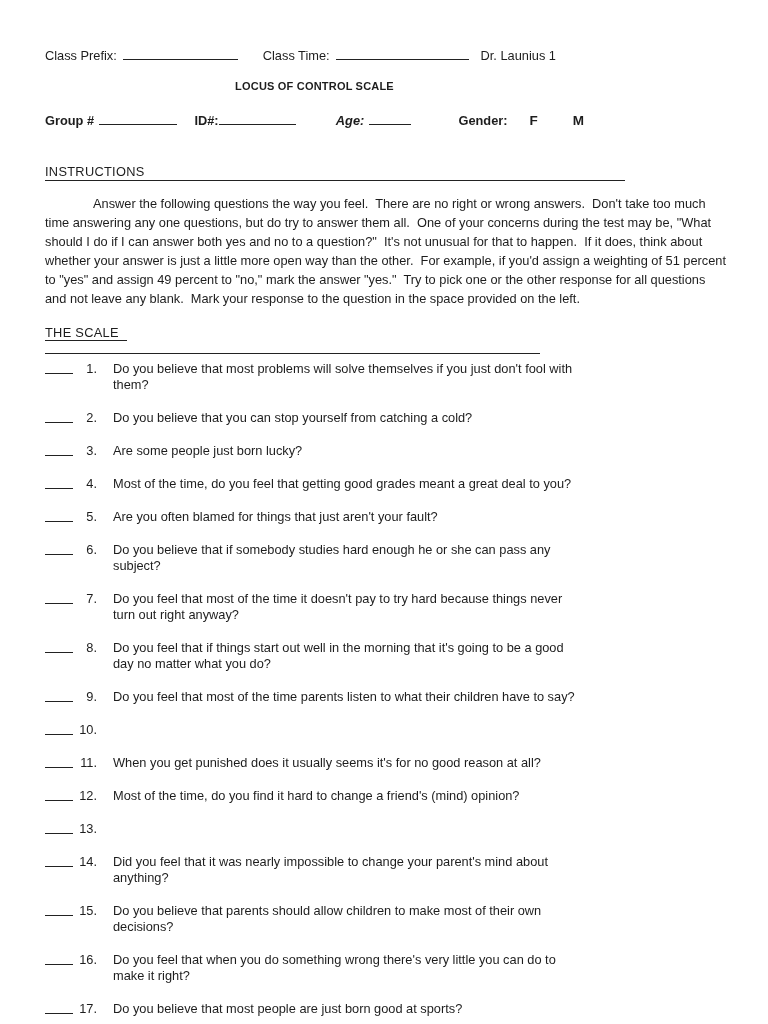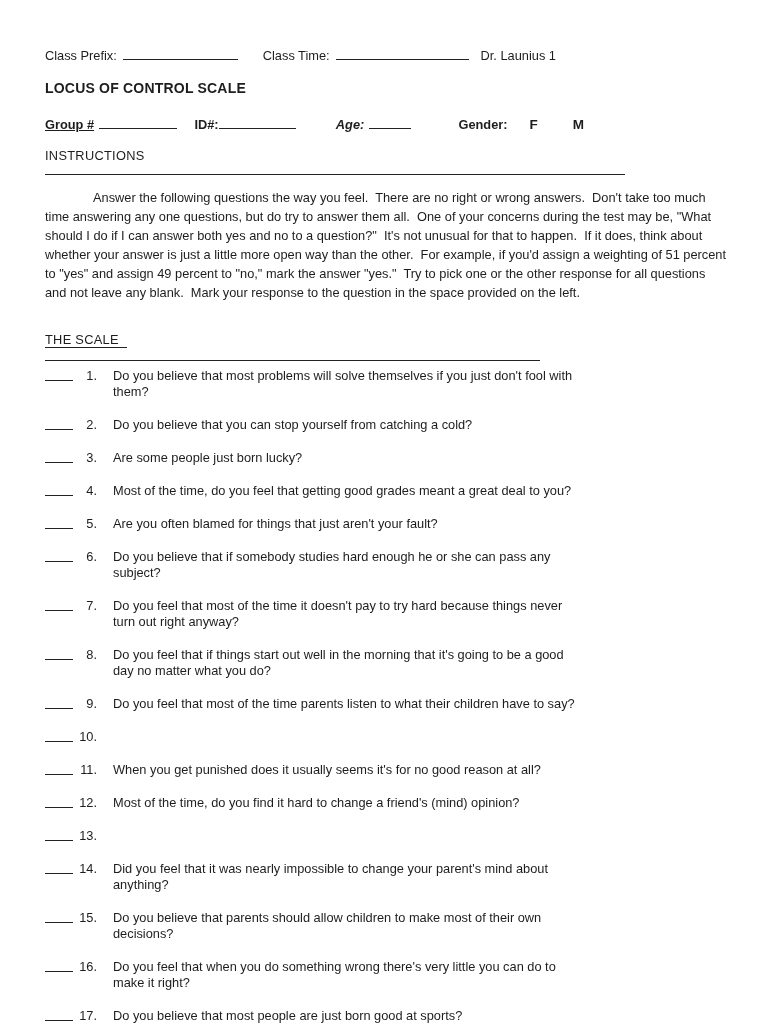--- a/index.html
+++ b/index.html
@@ -15,50 +15,50 @@
 
   
   .top-row { display:flex; align-items:baseline; }
   .top-cell-left  { width:250px; white-space:nowrap; }
   .top-cell-mid   { width:250px; white-space:nowrap; }
   .top-cell-right { flex:1; text-align:right; padding-right:28px; white-space:nowrap; }
   .blank { display:inline-block; border-bottom:1.3px solid #222; height:12px; vertical-align:baseline; }
   .blank-classprefix { width:115px; margin-left:6px; }
   .blank-classtime  { width:133px; margin-left:6px; }
 
-  .doc-title { text-align:left; font-weight:bold; font-size:14px; margin-top:17px; letter-spacing:.2px; }
+  .doc-title { text-align:center; font-weight:bold; font-size:11px; margin-top:17px; letter-spacing:.2px; }
 
   
   .demo-row { display:flex; align-items:baseline; margin-top:21px; font-weight:bold; }
-  .demo-group { width:167px;text-decoration:underline; }
+  .demo-group { width:167px; }
   .demo-id    { width:158px; }
   .demo-age   { width:137px;font-style:italic; }
   .blank-group { width:78px; margin-left:5px; }
   .blank-id    { width:77px; }
   .blank-age   { width:42px; margin-left:5px; }
   .gender-cell { white-space:nowrap; }
   .gender-f { margin-left:22px; font-size:13.5px; }
   .gender-m { margin-left:35px; font-size:13.5px; }
 
   
   .instructions-head {
-    margin-top:16px; width:580px;
+    margin-top:36px; width:580px;
     border-bottom:1.4px solid #222;
-    padding-bottom:11px;
+    padding-bottom:1px;
     letter-spacing:.3px;
   }
   .instructions-body {
     margin-top:13px; width:682px;
     line-height:19px;
     text-indent:48px;
     white-space:pre-wrap;
   }
 
   
-  .scale-head { margin-top:30px; display:inline-block; border-bottom:1.3px solid #222; padding-right:8px; letter-spacing:.3px; }
+  .scale-head { margin-top:17px; display:inline-block; border-bottom:1.3px solid #222; padding-right:8px; letter-spacing:.3px; }
   .scale-rule { width:495px; border-bottom:1.4px solid #222; margin-top:12px; margin-bottom:7px; }
 
   
   .q { display:flex; align-items:flex-start; margin-bottom:17px; line-height:16px; }
   .q-blankcell { width:28px; border-bottom:1.3px solid #222; height:13px; }
   .q-num { width:24px; text-align:right; }
   .q-text { flex:1; margin-left:16px; max-width:606px; }
 </style>
 </head>
 <body>

